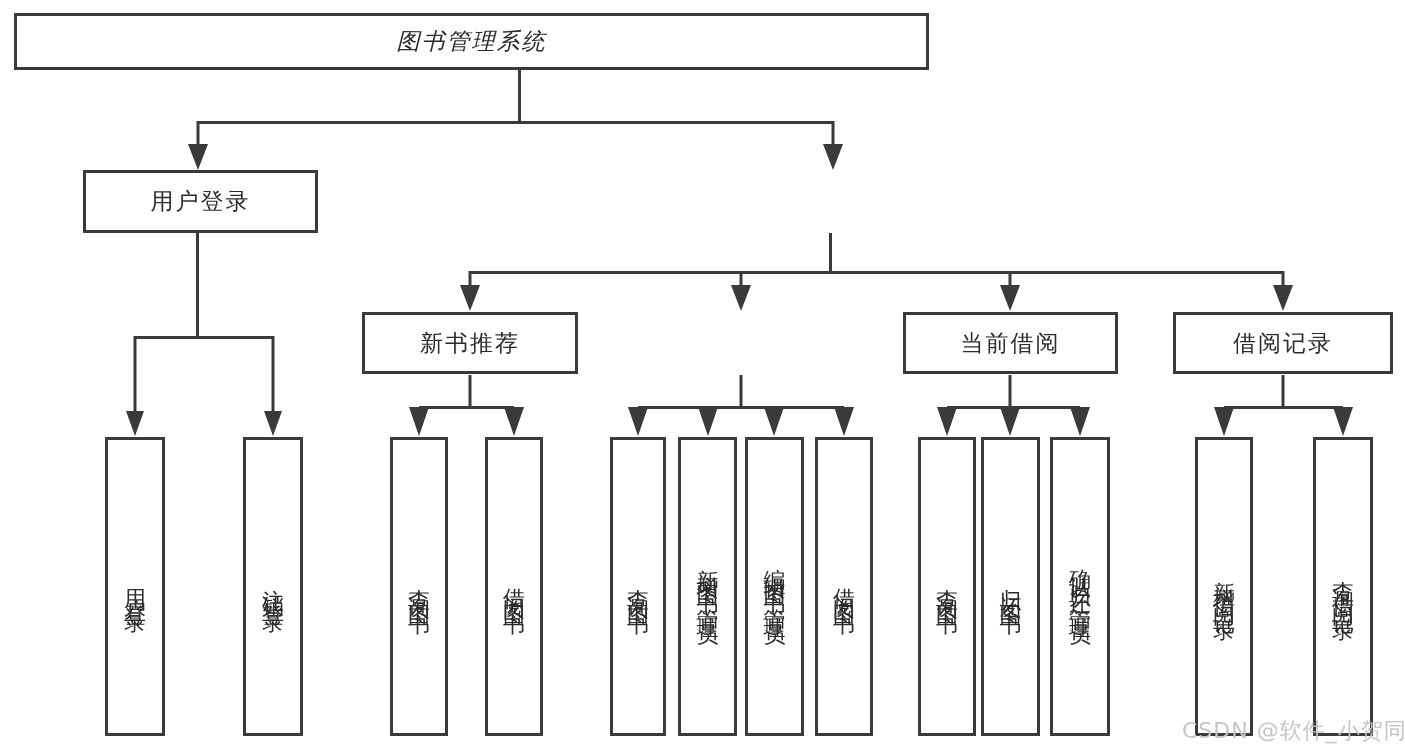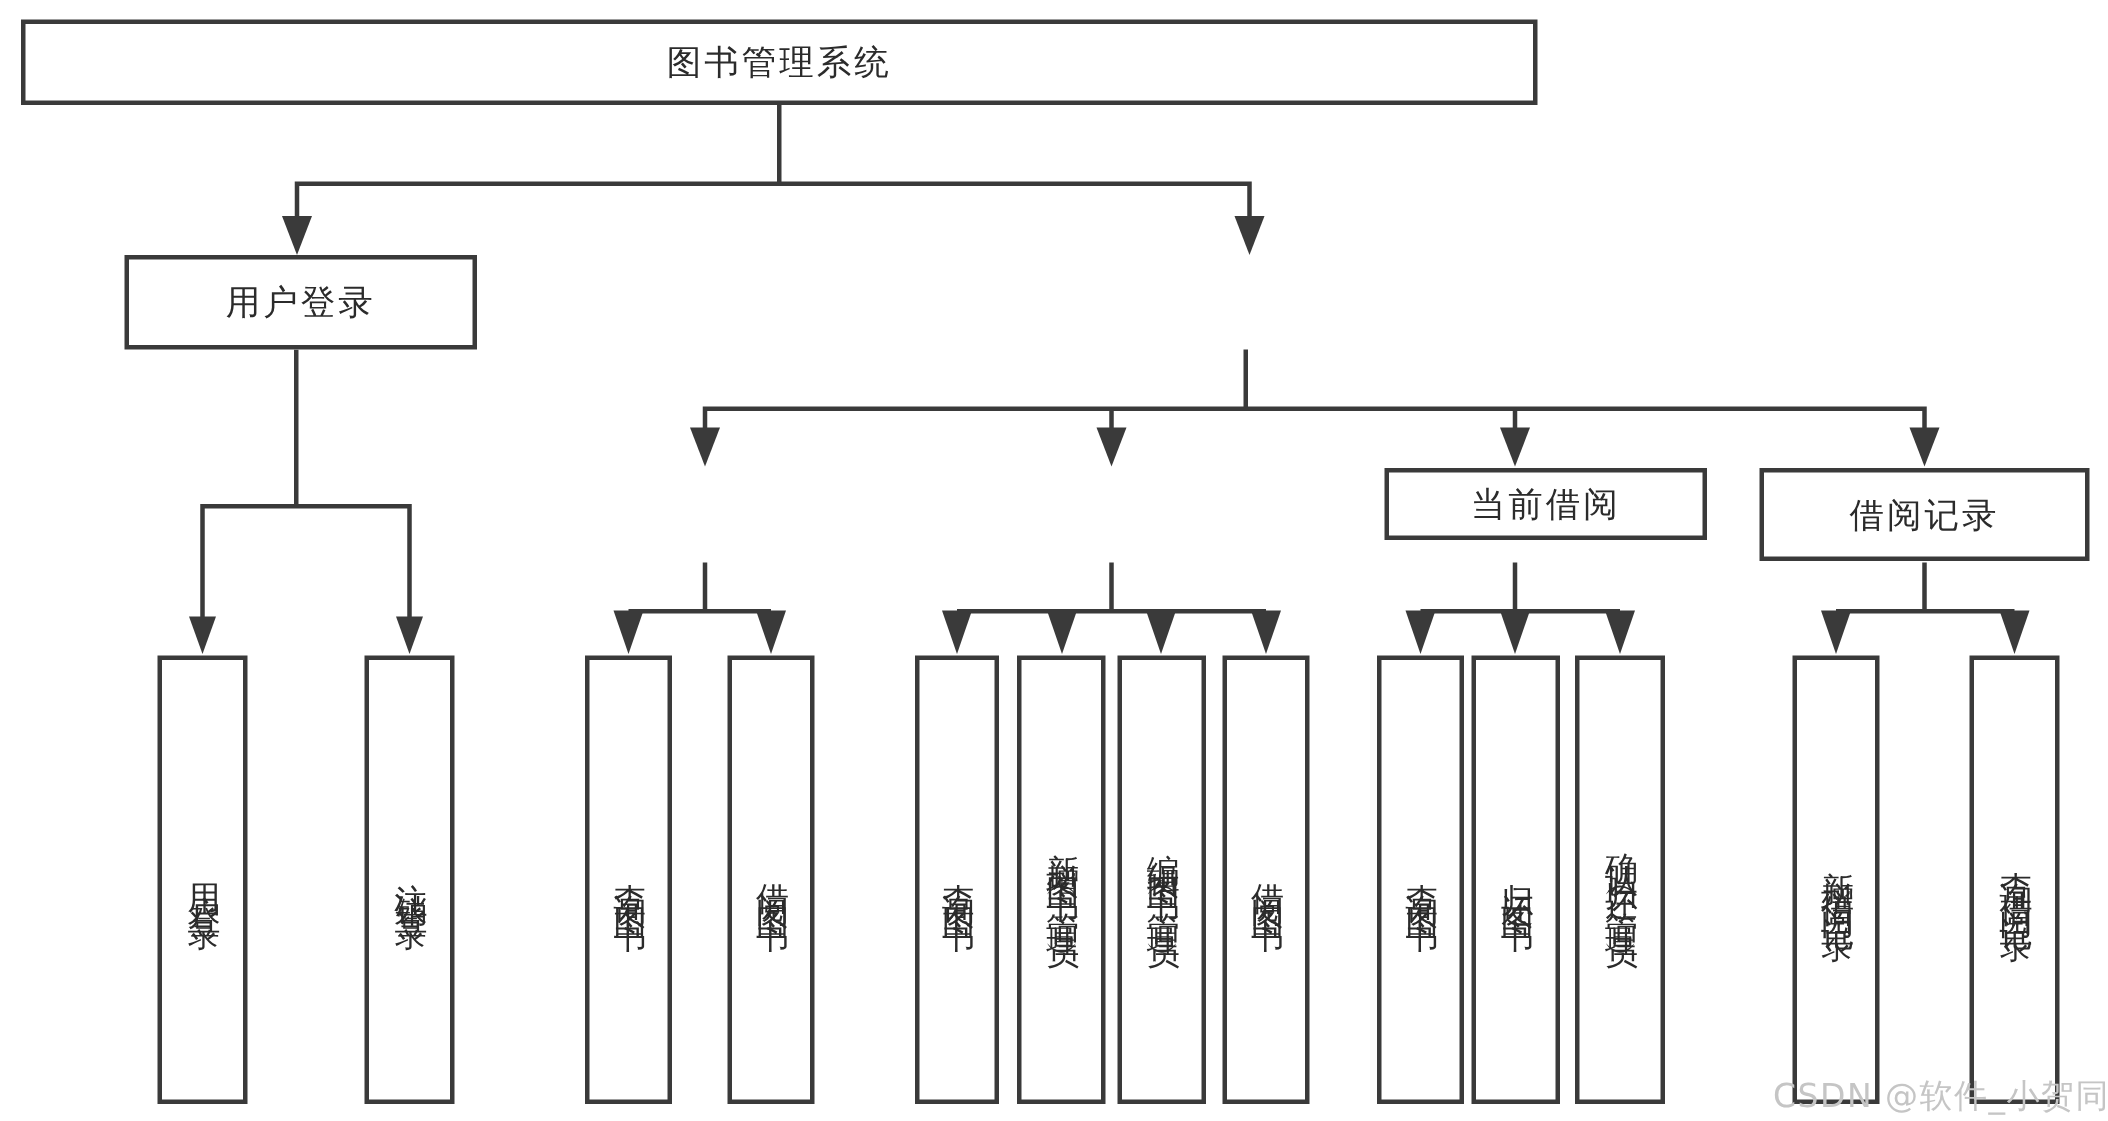--- a/index.html
+++ b/index.html
@@ -91,29 +91,32 @@
       <polygon points="764,407 784,407 774,436"></polygon>
       <polygon points="834,407 854,407 844,436"></polygon>
       <polygon points="937,407 957,407 947,436"></polygon>
       <polygon points="1000,407 1020,407 1010,436"></polygon>
       <polygon points="1070,407 1090,407 1080,436"></polygon>
       <polygon points="1214,407 1234,407 1224,436"></polygon>
       <polygon points="1333,407 1353,407 1343,436"></polygon>
     </g>
   </svg>
 
-  <div class="box hbox" style="left:14px; top:13px; width:1011px; height:57px;">
+  <div class="box hbox" style="left:14px; top:13px; width:915px; height:57px;font-style:italic;">
     <span class="lbl">图书管理系统</span>
   </div>
 
   <div class="box hbox" style="left:83px; top:170px; width:235px; height:63px;">
     <span class="lbl">用户登录</span>
   </div>
 
-  <div class="box hbox" style="left:903px; top:312px; width:215px; height:48px;margin-left:20px;">
+  <div class="box hbox" style="left:362px; top:312px; width:216px; height:62px;">
+    <span class="lbl">新书推荐</span>
+  </div>
+  <div class="box hbox" style="left:903px; top:312px; width:215px; height:62px;">
     <span class="lbl">当前借阅</span>
   </div>
   <div class="box hbox" style="left:1173px; top:312px; width:220px; height:62px;">
     <span class="lbl">借阅记录</span>
   </div>
 
   <div class="box vbox" style="left:105px; width:60px;">
     <span class="lbl">用户登录</span>
   </div>
   <div class="box vbox" style="left:243px; width:60px;">

